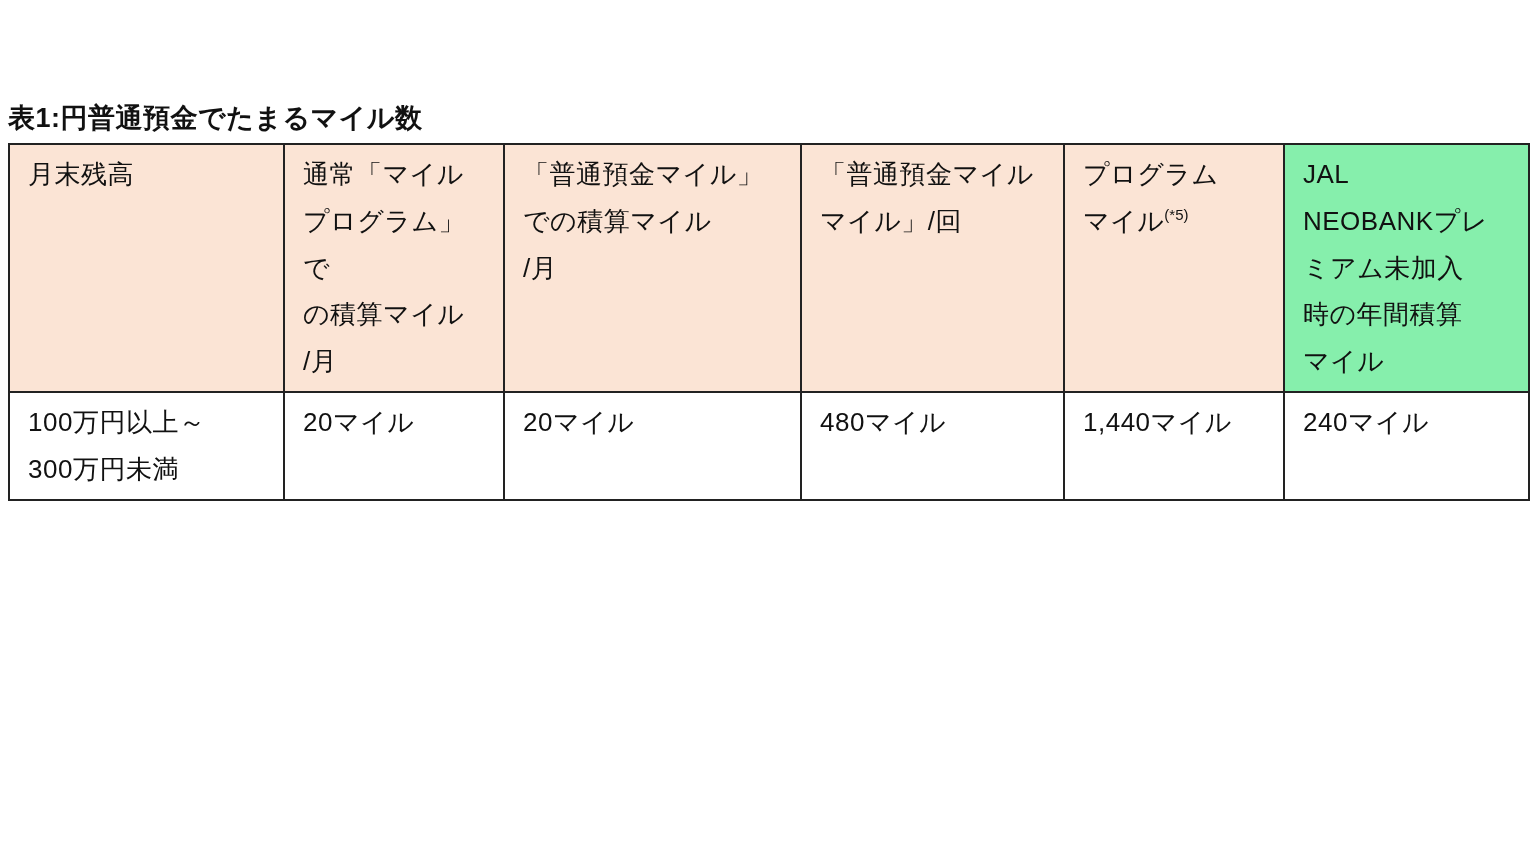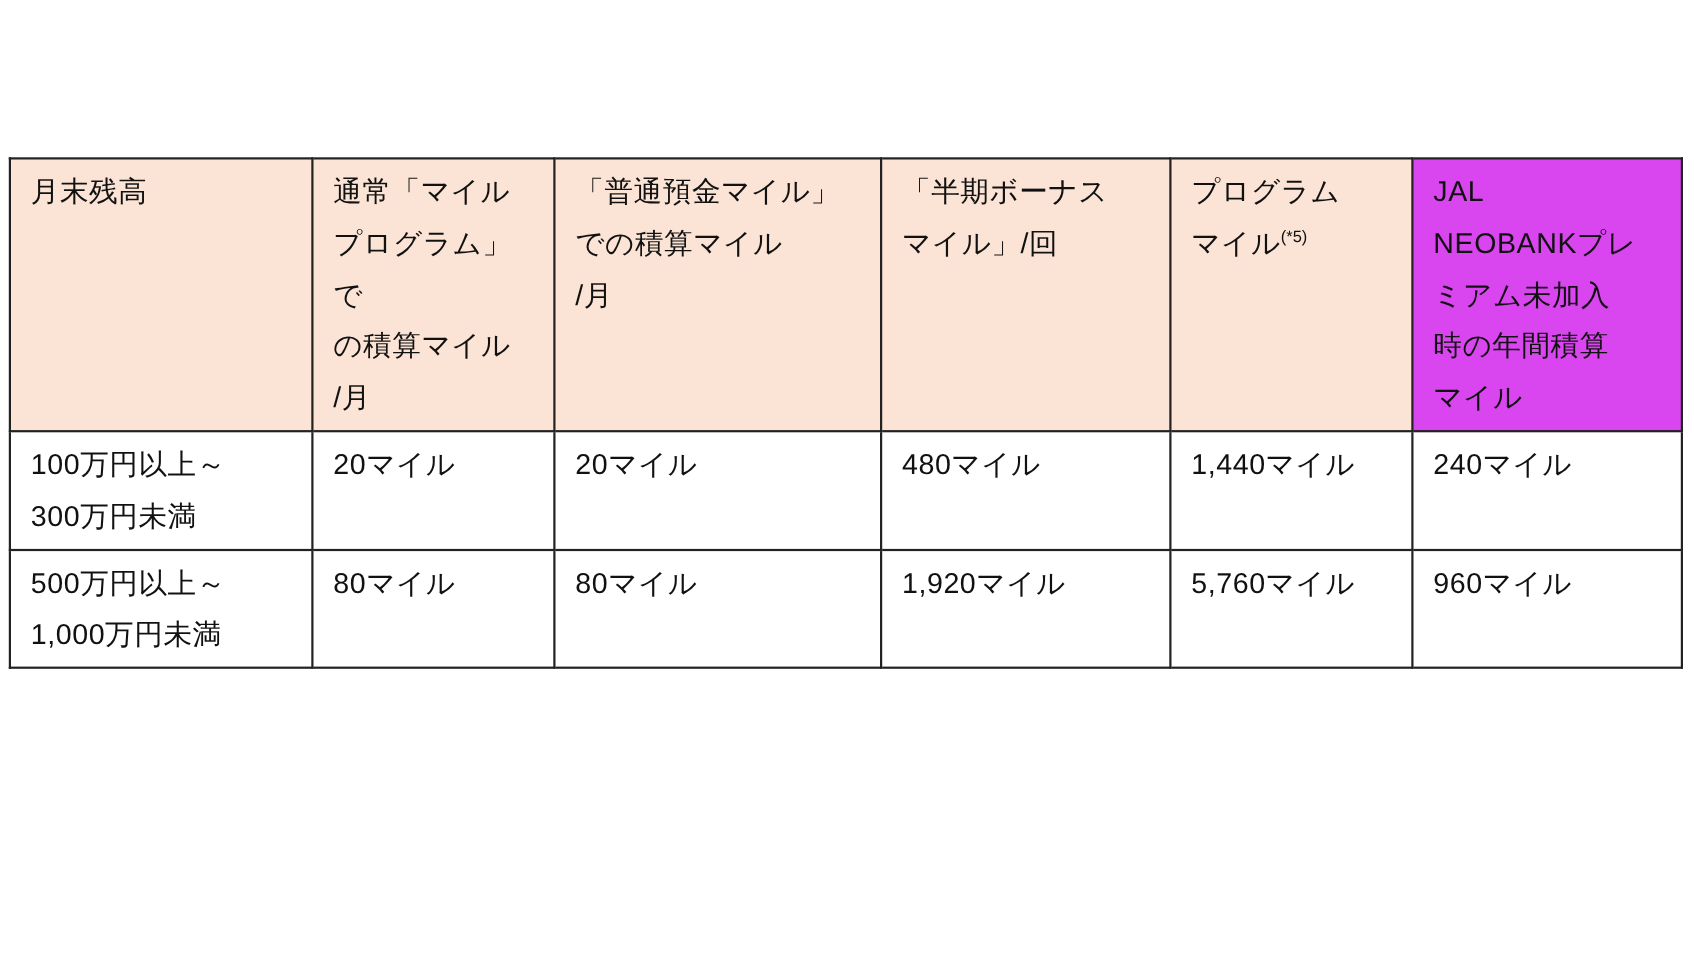--- a/index.html
+++ b/index.html
@@ -40,59 +40,60 @@
     white-space: pre-line;
     letter-spacing: 0.5px;
     color: #111111;
   }
   tr.header-row { height: 232px; }
   tr.data-row-0 { height: 95px; }
   tr.data-row-1 { height: 90px; }
   tr.data-row-2 { height: 93px; }
   tr.data-row-3 { height: 94px; }
   .hdr-peach { background: #FBE4D5; }
-  .hdr-gray  { background: #d946ef; }
+  .hdr-gray  { background: #86efac; }
   .miles-table sup {
     font-size: 15px;
     vertical-align: super;
     letter-spacing: 0;
   }
   .col-balance  { width: 275px; }
   .col-program  { width: 220px; }
   .col-deposit  { width: 297px; }
   .col-bonus    { width: 263px; }
   .col-annual   { width: 220px; }
   .col-nopremium{ width: 245px; }
 </style>
 </head>
 <body>
 
 <div class="page">
 
+  <div class="doc-title">表1:円普通預金でたまるマイル数</div>
 
   <table class="miles-table">
     <colgroup>
       <col class="col-balance">
       <col class="col-program">
       <col class="col-deposit">
       <col class="col-bonus">
       <col class="col-annual">
       <col class="col-nopremium">
     </colgroup>
     <tbody>
       <tr class="header-row">
         <th class="hdr-peach">月末残高</th>
         <th class="hdr-peach">通常「マイル
 プログラム」で
 の積算マイル
 /月</th>
         <th class="hdr-peach">「普通預金マイル」
 での積算マイル
 /月</th>
-        <th class="hdr-peach">「半期ボーナス
+        <th class="hdr-peach">「普通預金マイル
 マイル」/回</th>
         <th class="hdr-peach"><span>プログラム
 マイル</span><sup>(*5)</sup></th>
         <th class="hdr-gray">JAL
 NEOBANKプレ
 ミアム未加入
 時の年間積算
 マイル</th>
       </tr>
 
@@ -100,26 +101,17 @@
         <td>100万円以上～
 300万円未満</td>
         <td>20マイル</td>
         <td>20マイル</td>
         <td>480マイル</td>
         <td>1,440マイル</td>
         <td>240マイル</td>
       </tr>
 
 
-      <tr class="data-row-2">
-        <td>500万円以上～
-1,000万円未満</td>
-        <td>80マイル</td>
-        <td>80マイル</td>
-        <td>1,920マイル</td>
-        <td>5,760マイル</td>
-        <td>960マイル</td>
-      </tr>
 
     </tbody>
   </table>
 
 </div>
 
 </body></html>

